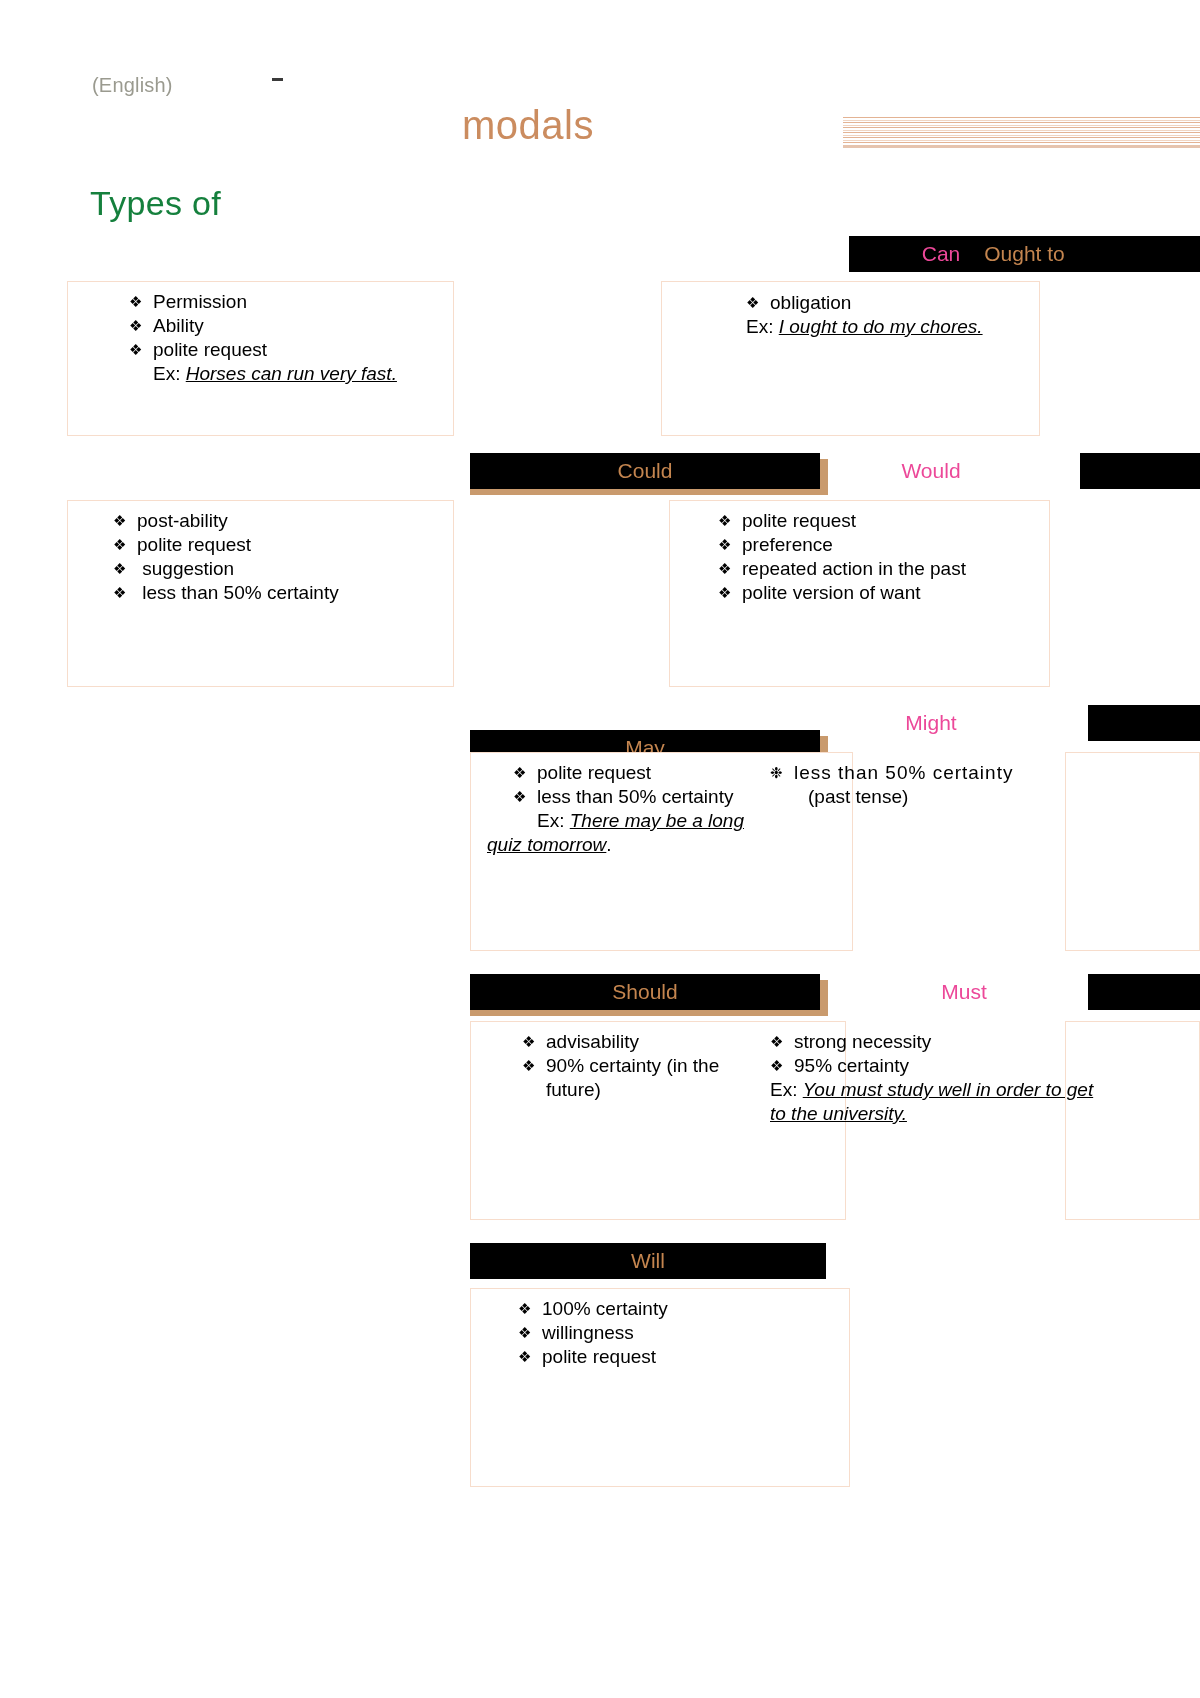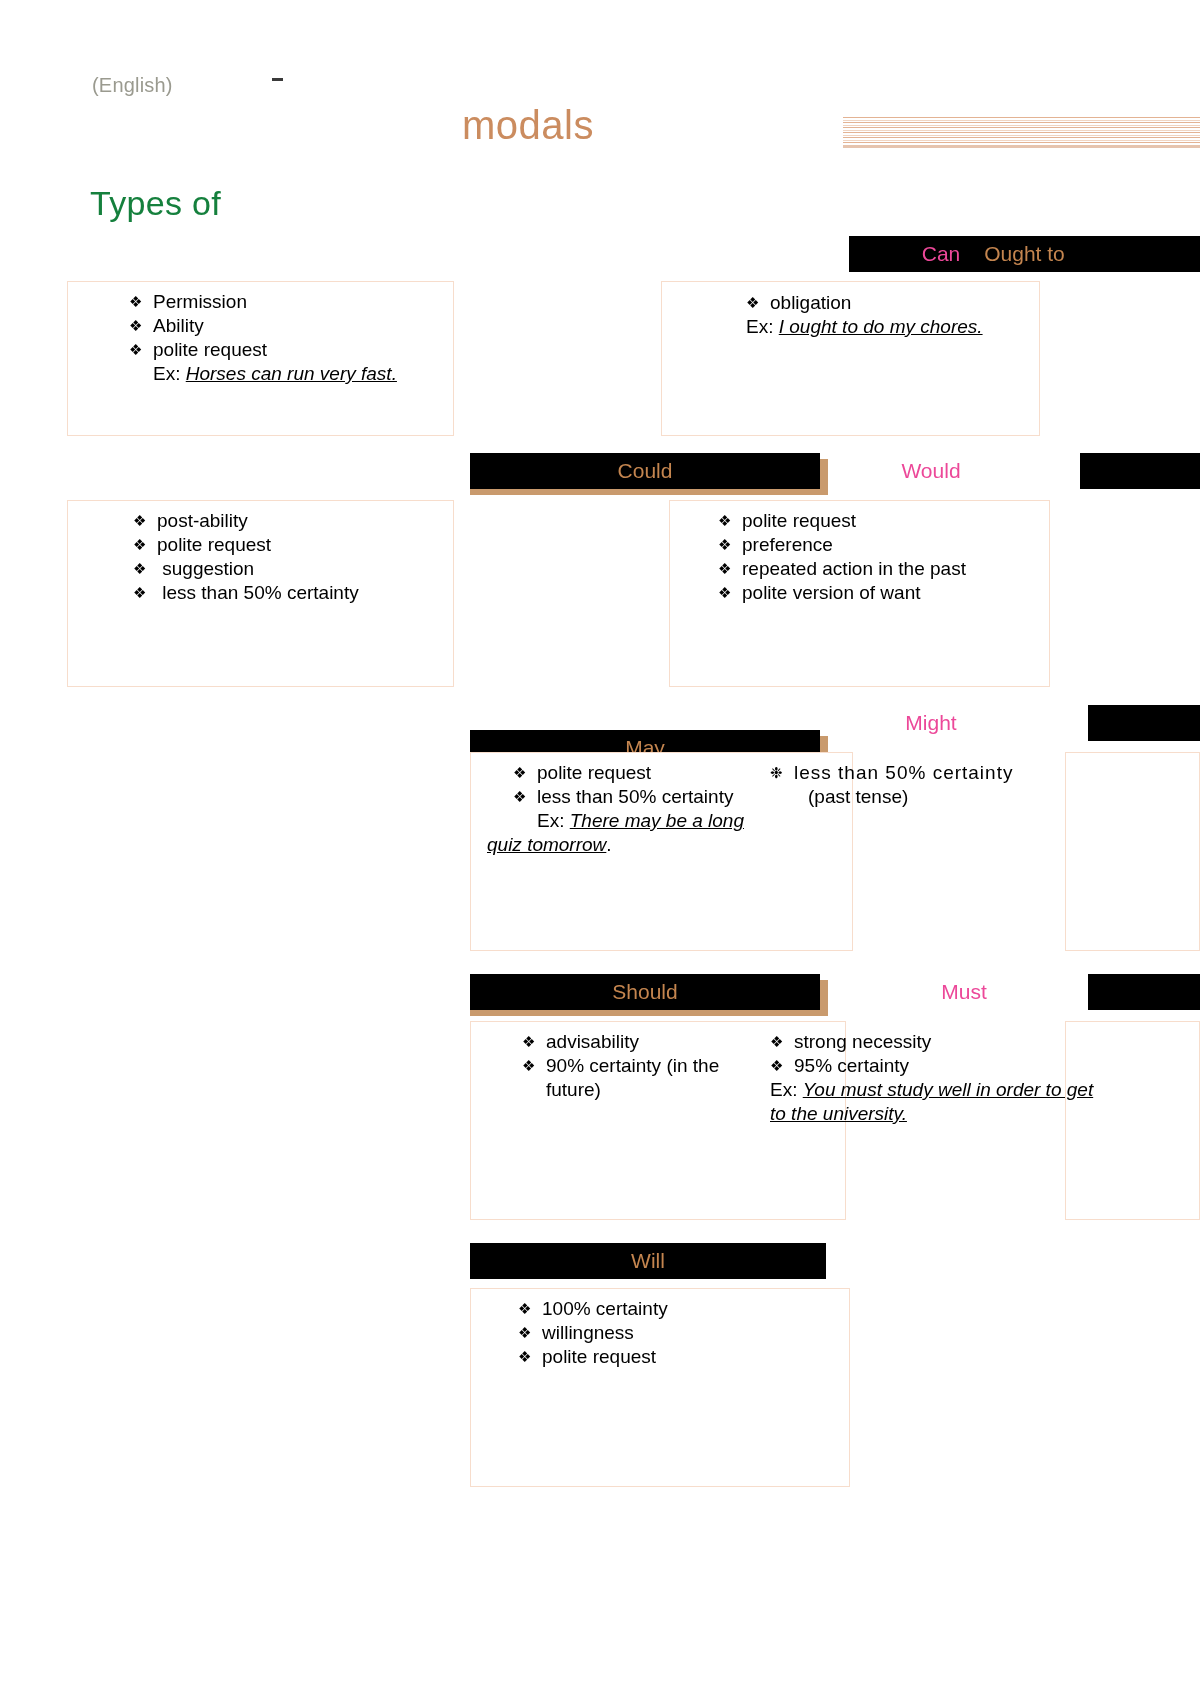--- a/index.html
+++ b/index.html
@@ -178,21 +178,21 @@
 
   <div class="hdr-bar tabbed" style="left:470px; top:453px; width:350px;">
     <span>Could</span>
   </div>
   <div class="hdr-plain" style="left:862px; top:453px; width:138px;">
     <span>Would</span>
   </div>
   <div class="hdr-bar" style="left:1080px; top:453px; width:120px;"></div>
 
   <div class="content-box" style="left:67px; top:500px; width:387px; height:187px;"></div>
-  <div class="bullets" style="left:113px; top:509px; width:340px;margin-left:20px;">
+  <div class="bullets" style="left:113px; top:509px; width:340px;">
     <span class="row"><span class="bul">❖</span><span>post-ability</span></span>
     <span class="row"><span class="bul">❖</span><span>polite request</span></span>
     <span class="row"><span class="bul">❖</span><span> suggestion</span></span>
     <span class="row"><span class="bul">❖</span><span> less than 50% certainty</span></span>
   </div>
 
   <div class="content-box" style="left:669px; top:500px; width:381px; height:187px;"></div>
   <div class="bullets" style="left:718px; top:509px; width:330px;">
     <span class="row"><span class="bul">❖</span><span>polite request</span></span>
     <span class="row"><span class="bul">❖</span><span>preference</span></span>

